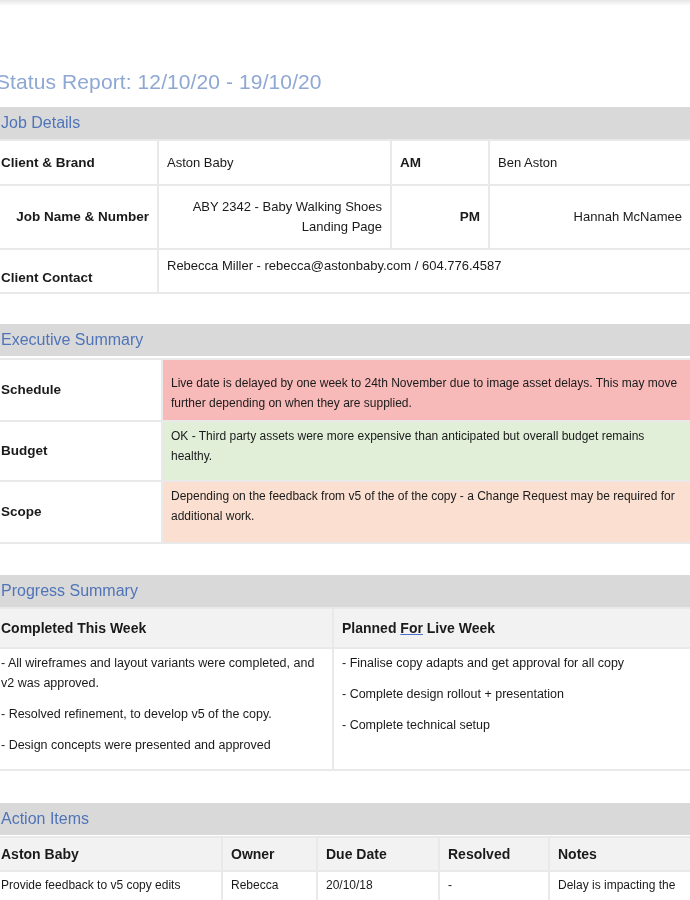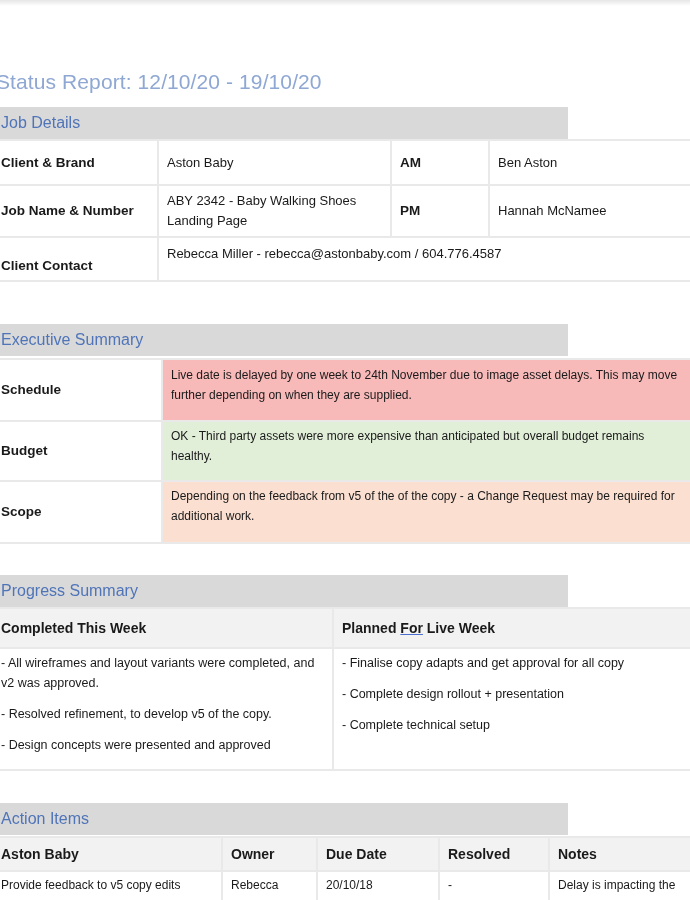--- a/index.html
+++ b/index.html
@@ -12,21 +12,21 @@
   }
   .topshade {
     position: absolute; left: 0; top: 0; width: 690px; height: 6px;
     background: linear-gradient(#e6e6e6, #ffffff);
   }
   .title {
     position: absolute; left: -4px; top: 70px;
     font-size: 21px; color: #8ea7d3; letter-spacing: 0.1px;
   }
   .section-head {
-    position: absolute; left: 0; width: 568px; height: 32px;
+    position: absolute; left: 0; width: 690px; height: 32px;
     background: #d9d9d9; box-sizing: border-box;
     padding-left: 1px; line-height: 32px;
     font-size: 16px; color: #4f74b8;
   }
   table {
     position: absolute; left: 0; border-collapse: collapse;
     table-layout: fixed; width: 690px;
   }
   td {
     border: 2px solid #e9e9e9; box-sizing: border-box;
@@ -59,21 +59,21 @@
       <col style="width:98px">
       <col style="width:201px">
     </colgroup>
   <tbody>
       <tr style="height:45px;">
     <td class="lbl">Client &amp; Brand</td>
     <td>Aston Baby</td>
     <td class="lbl">AM</td>
     <td>Ben Aston</td>
   </tr>
-  <tr style="height:52px;">
+  <tr style="height:64px;text-align:right;">
     <td class="lbl">Job Name &amp; Number</td>
     <td>ABY 2342 - Baby Walking Shoes Landing Page</td>
     <td class="lbl">PM</td>
     <td>Hannah McNamee</td>
   </tr>
   <tr style="height:44px;">
     <td class="lbl" style="vertical-align:top;padding-top:18px;">Client Contact</td>
     <td colspan="3" style="vertical-align:top;padding-top:6px;">Rebecca Miller - rebecca@astonbaby.com / 604.776.4587</td>
   </tr>
 </tbody>
@@ -81,21 +81,21 @@
 
 <div class="section-head" style="top:324px;">Executive Summary</div>
 <table style="top:358px;">
   <colgroup>
       <col style="width:162px">
       <col style="width:528px">
     </colgroup>
   <tbody>
       <tr style="height:62px;">
     <td class="lbl">Schedule</td>
-    <td class="red sm" style="vertical-align:top;padding-top:5px;">Live date is delayed by one week to 24th November due to image asset delays. This may move further depending on when they are supplied.</td>
+    <td class="red sm" style="vertical-align:top;padding-top:13px;">Live date is delayed by one week to 24th November due to image asset delays. This may move further depending on when they are supplied.</td>
   </tr>
   <tr style="height:60px;">
     <td class="lbl">Budget</td>
     <td class="green sm" style="vertical-align:top;padding-top:4px;">OK - Third party assets were more expensive than anticipated but overall budget remains healthy.</td>
   </tr>
   <tr style="height:62px;">
     <td class="lbl">Scope</td>
     <td class="peach sm" style="vertical-align:top;padding-top:4px;">Depending on the feedback from v5 of the of the copy - a Change Request may be required for additional work.</td>
   </tr>
 </tbody>

